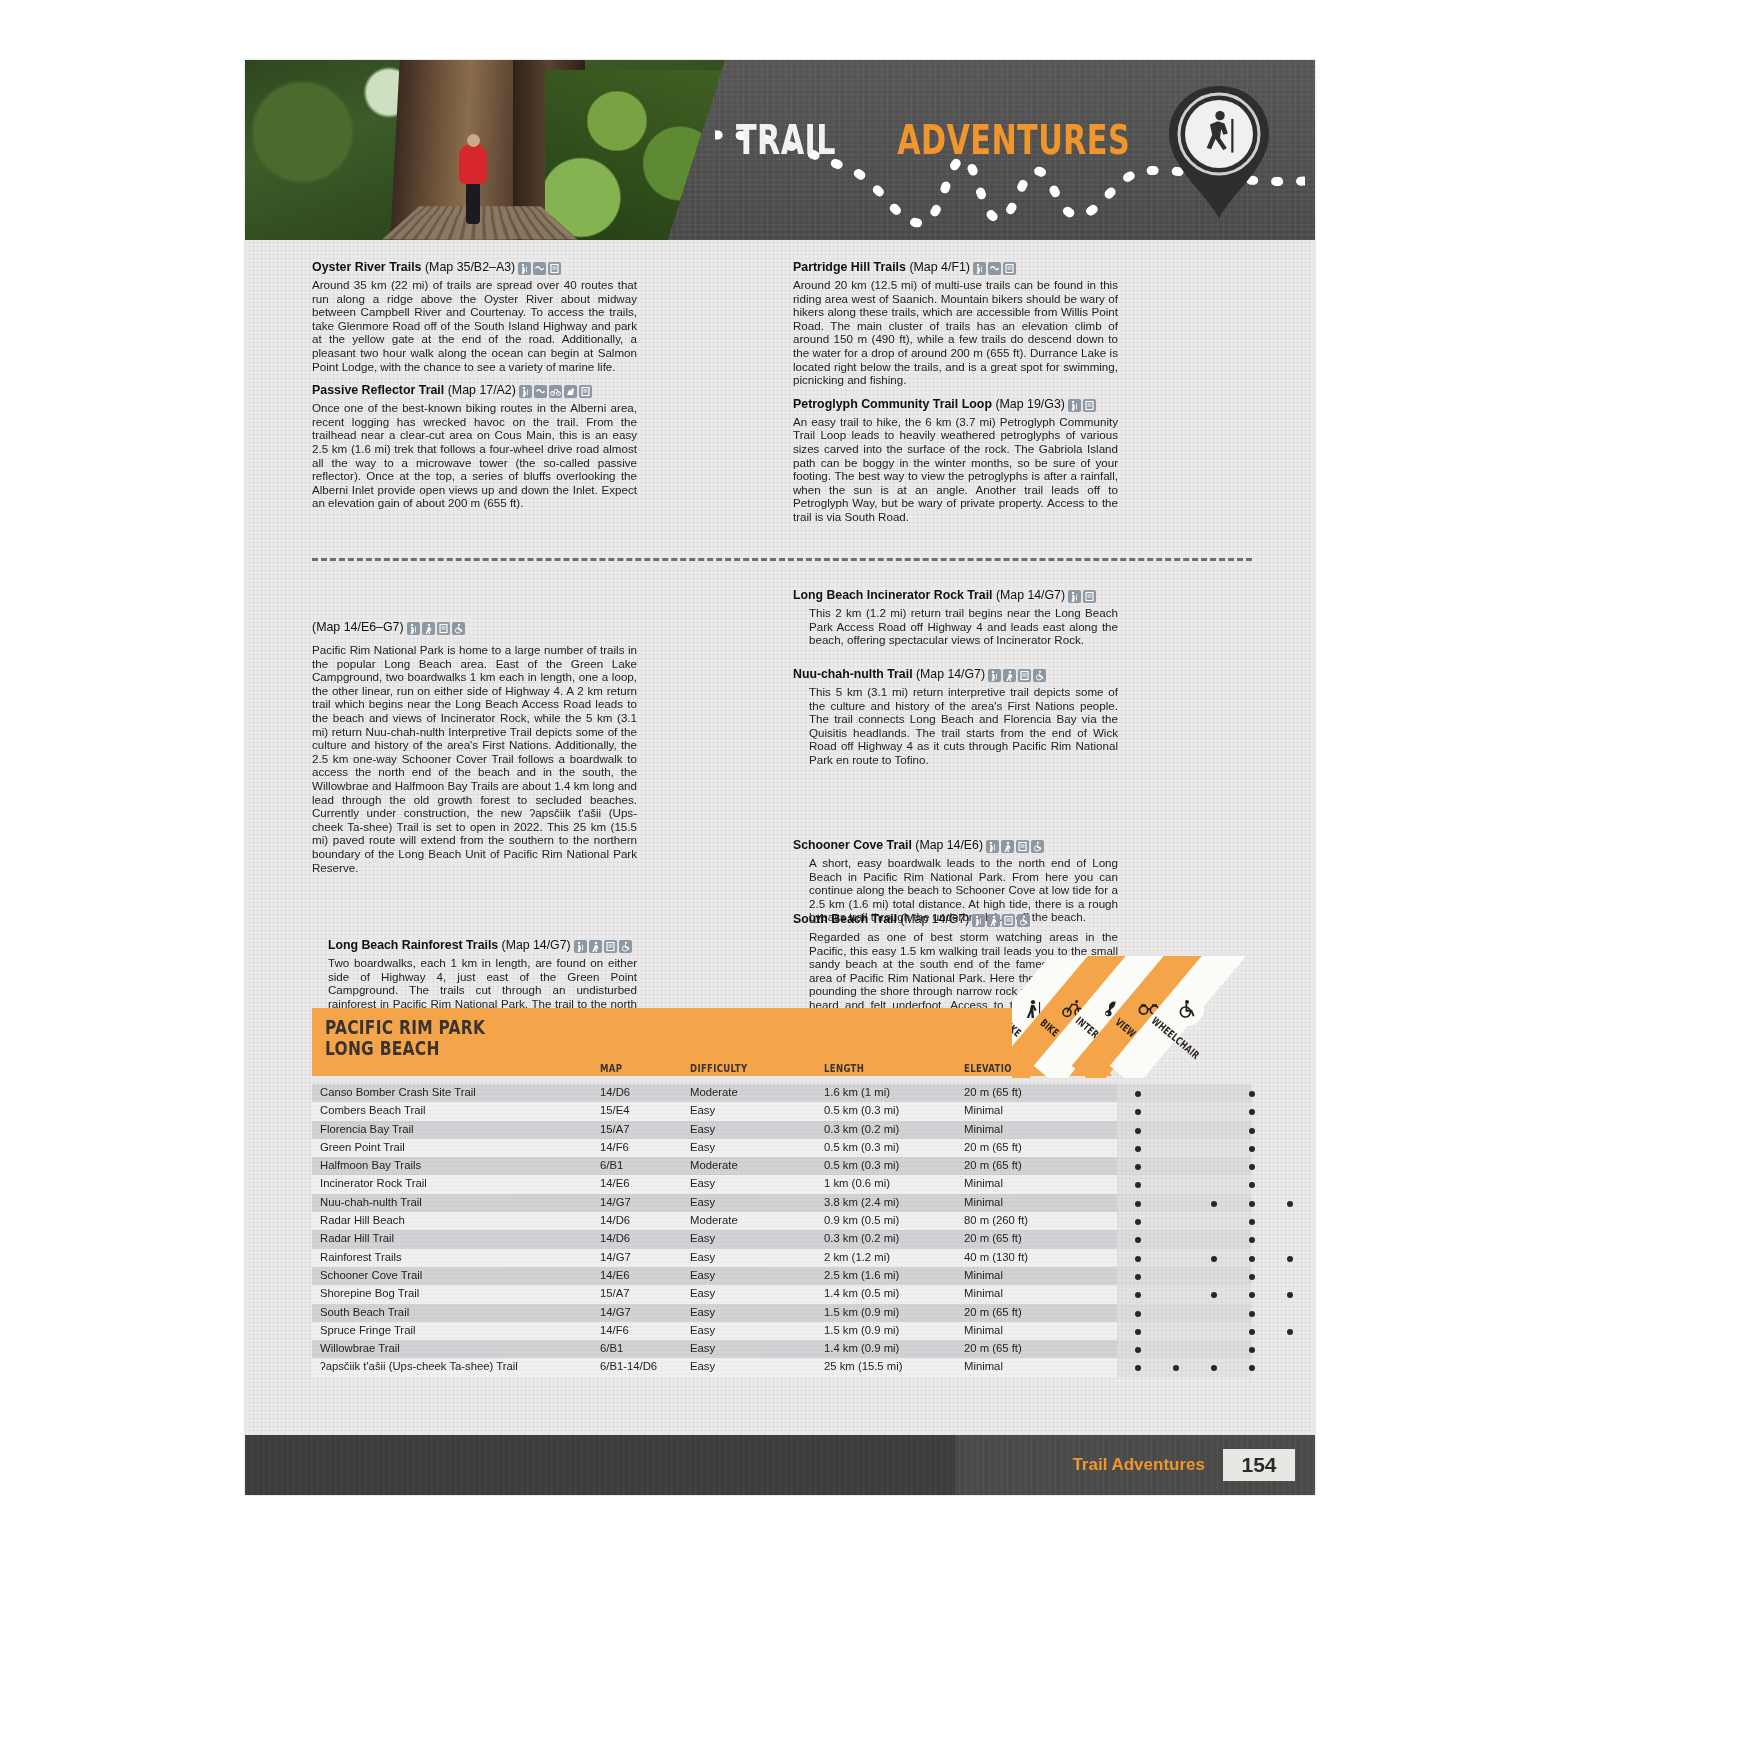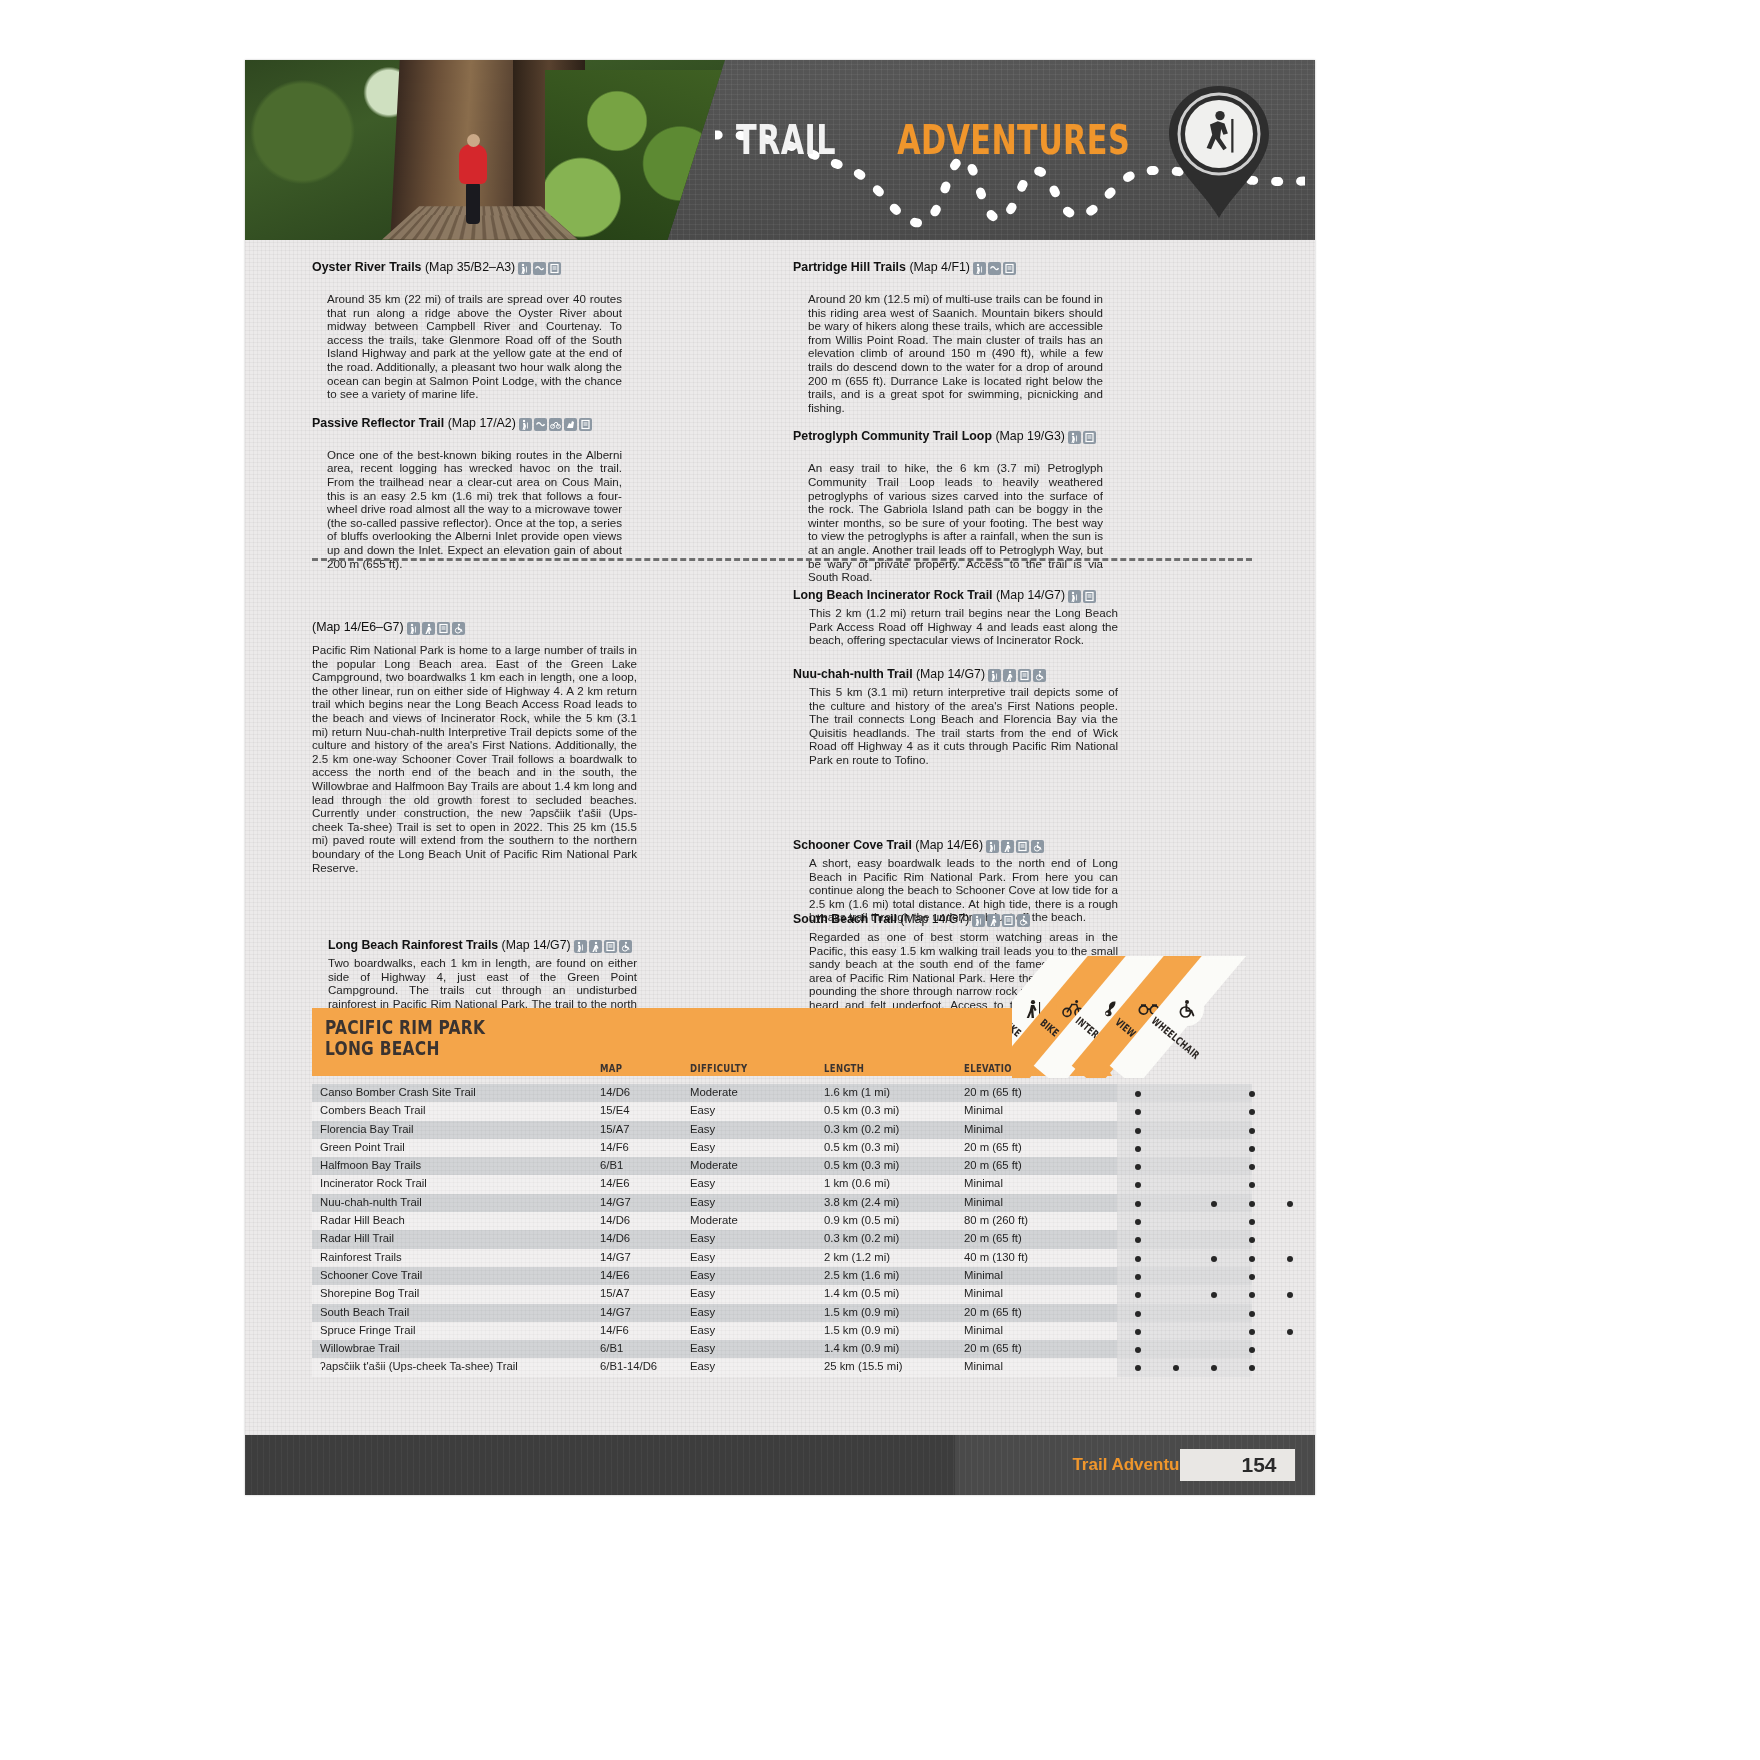--- a/index.html
+++ b/index.html
@@ -62,21 +62,21 @@
 
   .pin{position:absolute;right:40px;top:22px;width:112px;height:140px;}
 
   
   .col{position:absolute;font-size:11.6px;line-height:13.6px;color:#232323;text-align:justify;}
   .colL{left:67px;top:200px;width:325px;}
   .colR{left:548px;top:200px;width:325px;}
   .entry{margin-bottom:10px;}
   .entry h3{margin:0 0 1px 0;font-size:12.4px;font-weight:700;color:#111;line-height:15px;}
   .entry h3 .map{font-weight:400;}
-  .entry p{margin:15px;}
+  .entry p{margin:0;}
   .icons{display:inline-block;vertical-align:-2px;margin-left:3px;}
   .pic{display:inline-block;width:13px;height:13px;margin-right:2px;vertical-align:-2px;
     background:#8d98a3;border-radius:2px;position:relative;}
   .pic svg{position:absolute;left:1px;top:1px;}
 
   
   .sep{position:absolute;left:67px;top:498px;width:940px;height:0;
     border-top:3px dashed #6f6f6f;}
 
   
@@ -130,21 +130,21 @@
   .dot{position:absolute;top:7px;width:6px;height:6px;border-radius:50%;background:#272727;}
 
   
   .foot{position:absolute;left:0;bottom:0;width:1070px;height:60px;
     background:repeating-linear-gradient(90deg, rgba(255,255,255,.05) 0 1px, transparent 1px 6px),#4a4a4a;}
   .foot-left{position:absolute;left:0;top:0;width:710px;height:60px;
     background:repeating-linear-gradient(90deg, rgba(255,255,255,.04) 0 1px, transparent 1px 6px),#3d3d3d;}
   .foot-label{position:absolute;right:110px;top:20px;font-size:17px;font-weight:700;color:#f0962c;}
   .foot-page{position:absolute;right:20px;top:14px;width:72px;height:32px;
     display:flex;align-items:center;justify-content:center;background:#e9e7e4;
-    color:#2a2a2a;font-weight:700;font-size:21px;padding-left:43px;}
+    color:#2a2a2a;font-weight:700;font-size:21px;}
 </style>
 </head>
 <body>
 
 <div class="page">
 
   <div class="banner">
     <div class="photo">
       <div class="sky"></div>
         <div class="trunk"></div>

